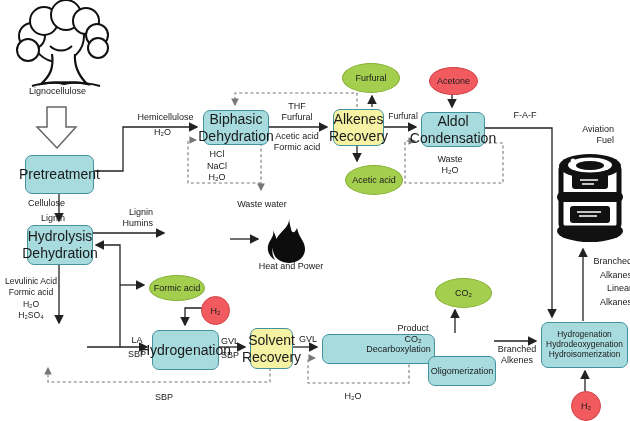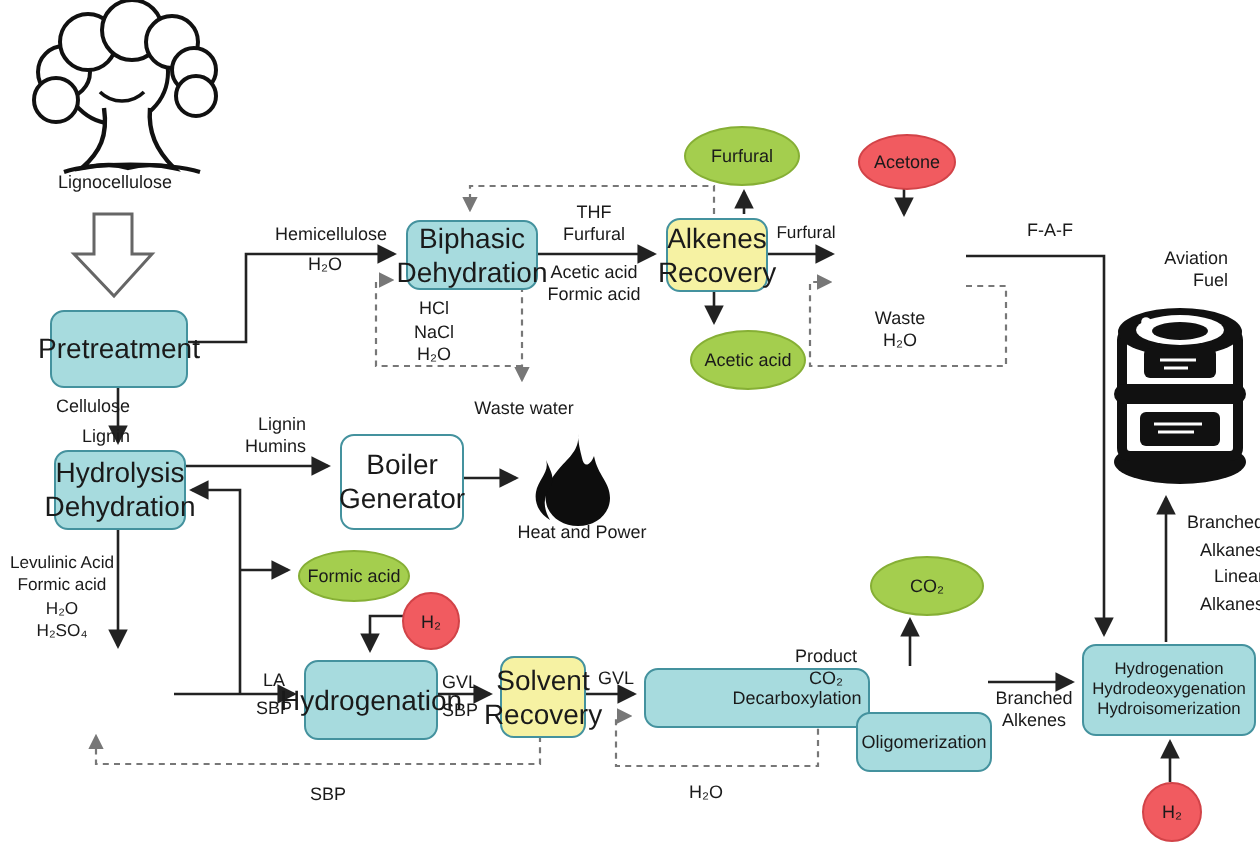--- a/index.html
+++ b/index.html
@@ -102,24 +102,24 @@
       <rect x="14" y="56" width="40" height="17" rx="3" fill="#111"></rect>
       <path d="M21,62 h24 M23,66 h18" stroke="#fff" stroke-width="1.6" fill="none"></path>
     </g>
   </svg>
 
   <div class="box teal" style="left:25px;top:155px;width:67px;height:37px;">Pretreatment</div>
   <div class="box teal" style="left:203px;top:110px;width:64px;height:33px;">Biphasic
 Dehydration</div>
   <div class="box yellow" style="left:333px;top:109px;width:49px;height:35px;">Alkenes
 Recovery</div>
+  <div class="box teal" style="left:421px;top:112px;width:62px;height:33px;">Aldol
+Condensation</div>
   <div class="box teal" style="left:27px;top:225px;width:64px;height:38px;">Hydrolysis
 Dehydration</div>
-  <div class="box white" style="left:170px;top:217px;width:60px;height:46px;">Boiler
-Generator</div>
   <div class="box teal" style="left:152px;top:330px;width:65px;height:38px;">Hydrogenation</div>
   <div class="box yellow" style="left:250px;top:328px;width:41px;height:39px;">Solvent
 Recovery</div>
   <div class="box teal" style="left:322px;top:334px;width:71px;height:28px;font-size:9px;padding-left:40px;">Decarboxylation</div>
   <div class="box teal" style="left:428px;top:334px;width:66px;height:28px;font-size:9px;margin-top:22px;">Oligomerization</div>
   <div class="box teal" style="left:541px;top:322px;width:85px;height:44px;font-size:8.4px;">Hydrogenation
 Hydrodeoxygenation
 Hydroisomerization</div>
 
   <div class="ell green" style="left:342px;top:63px;width:56px;height:28px;">Furfural</div>

